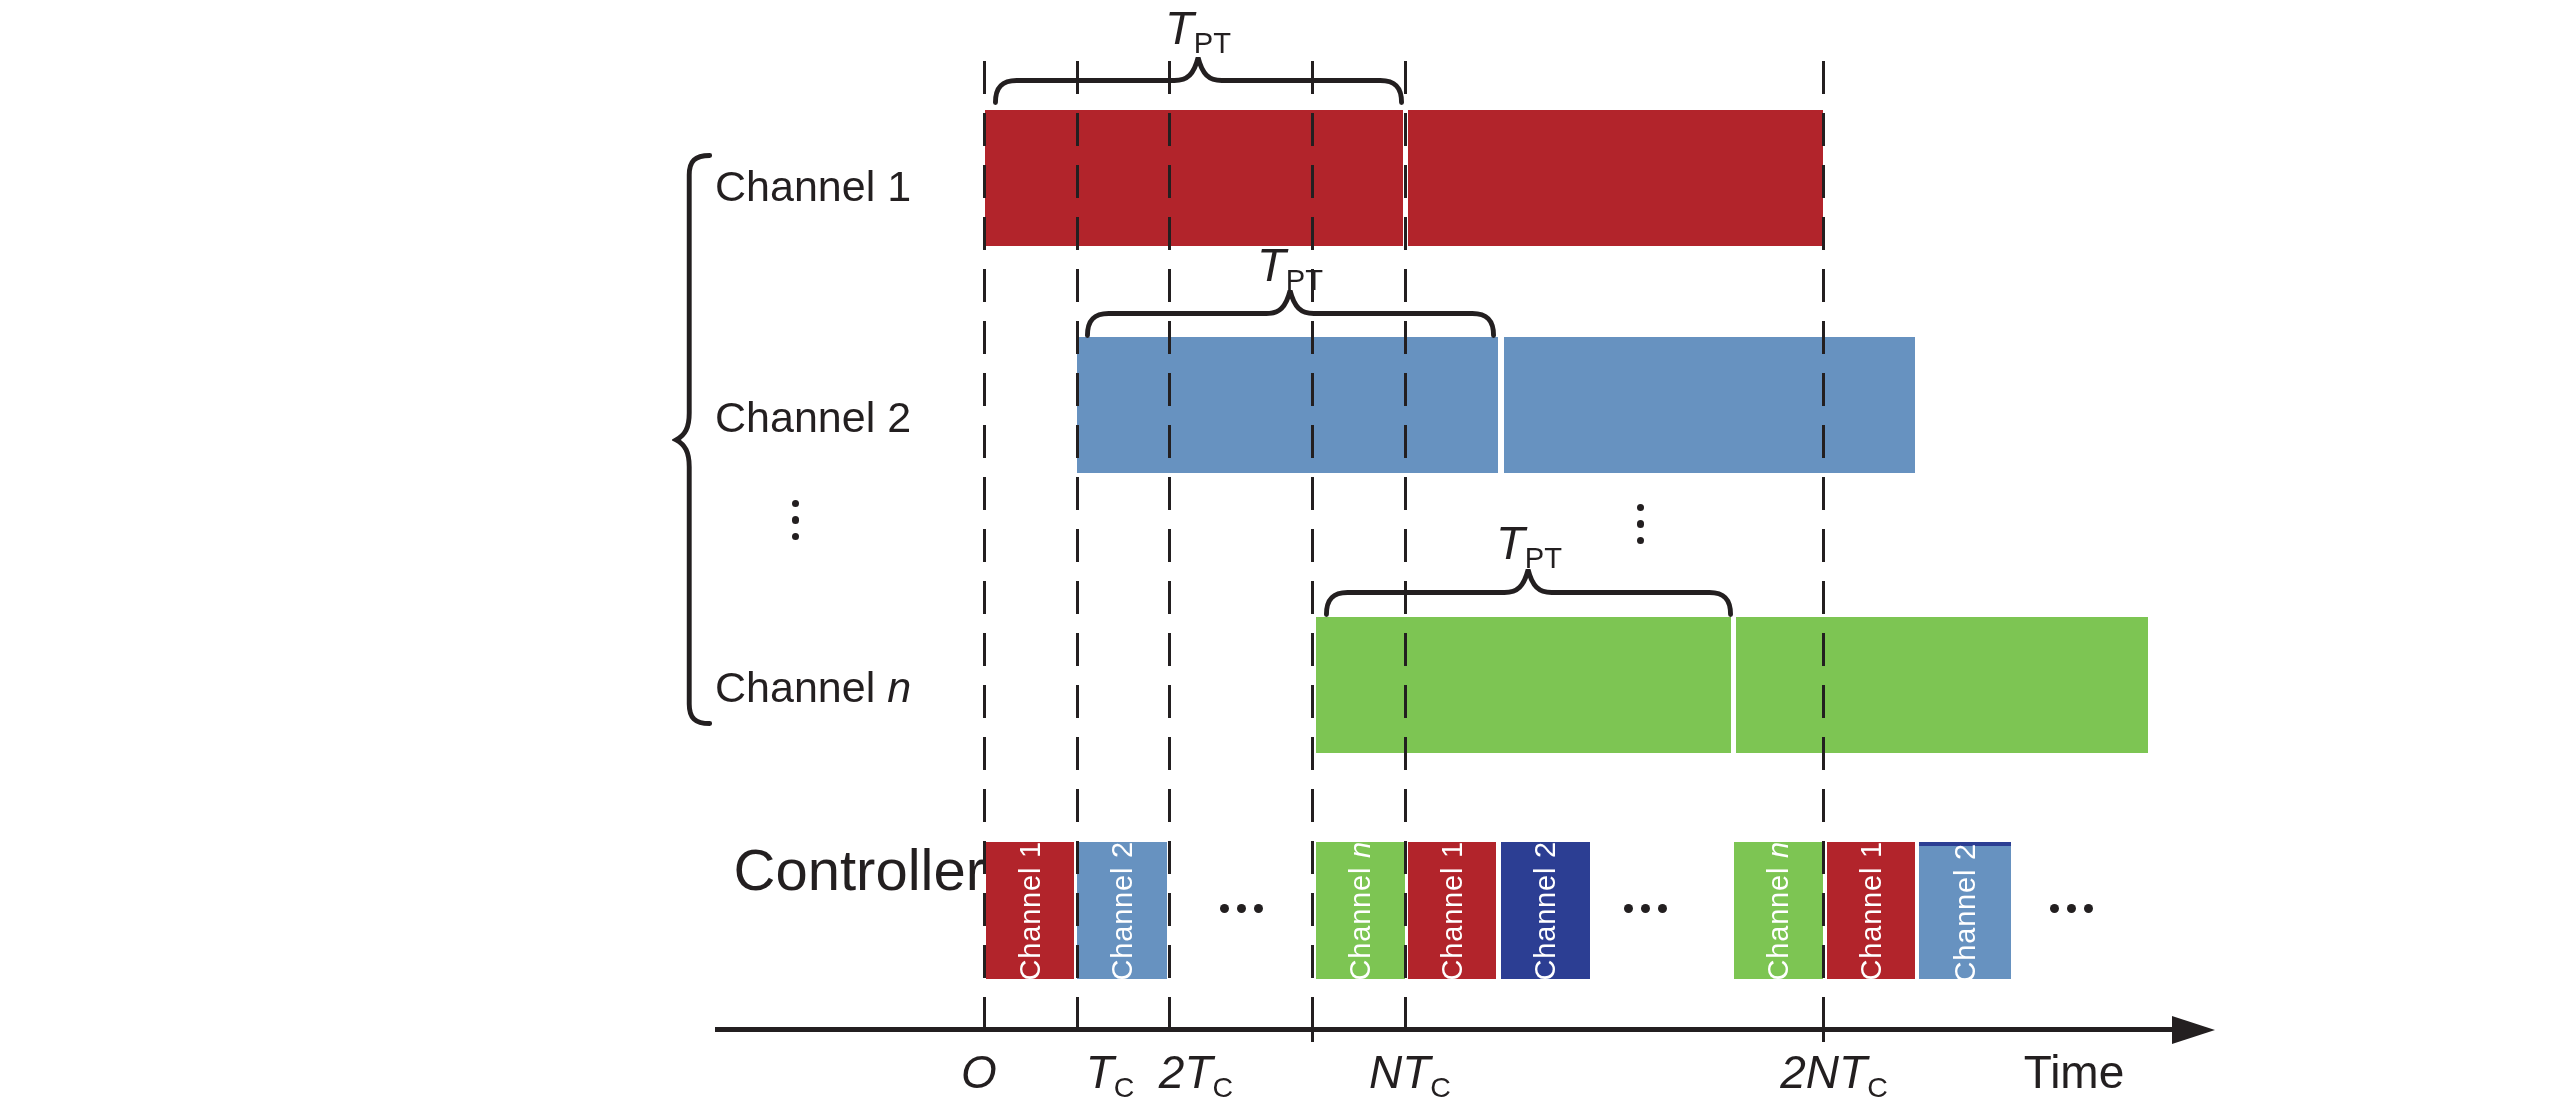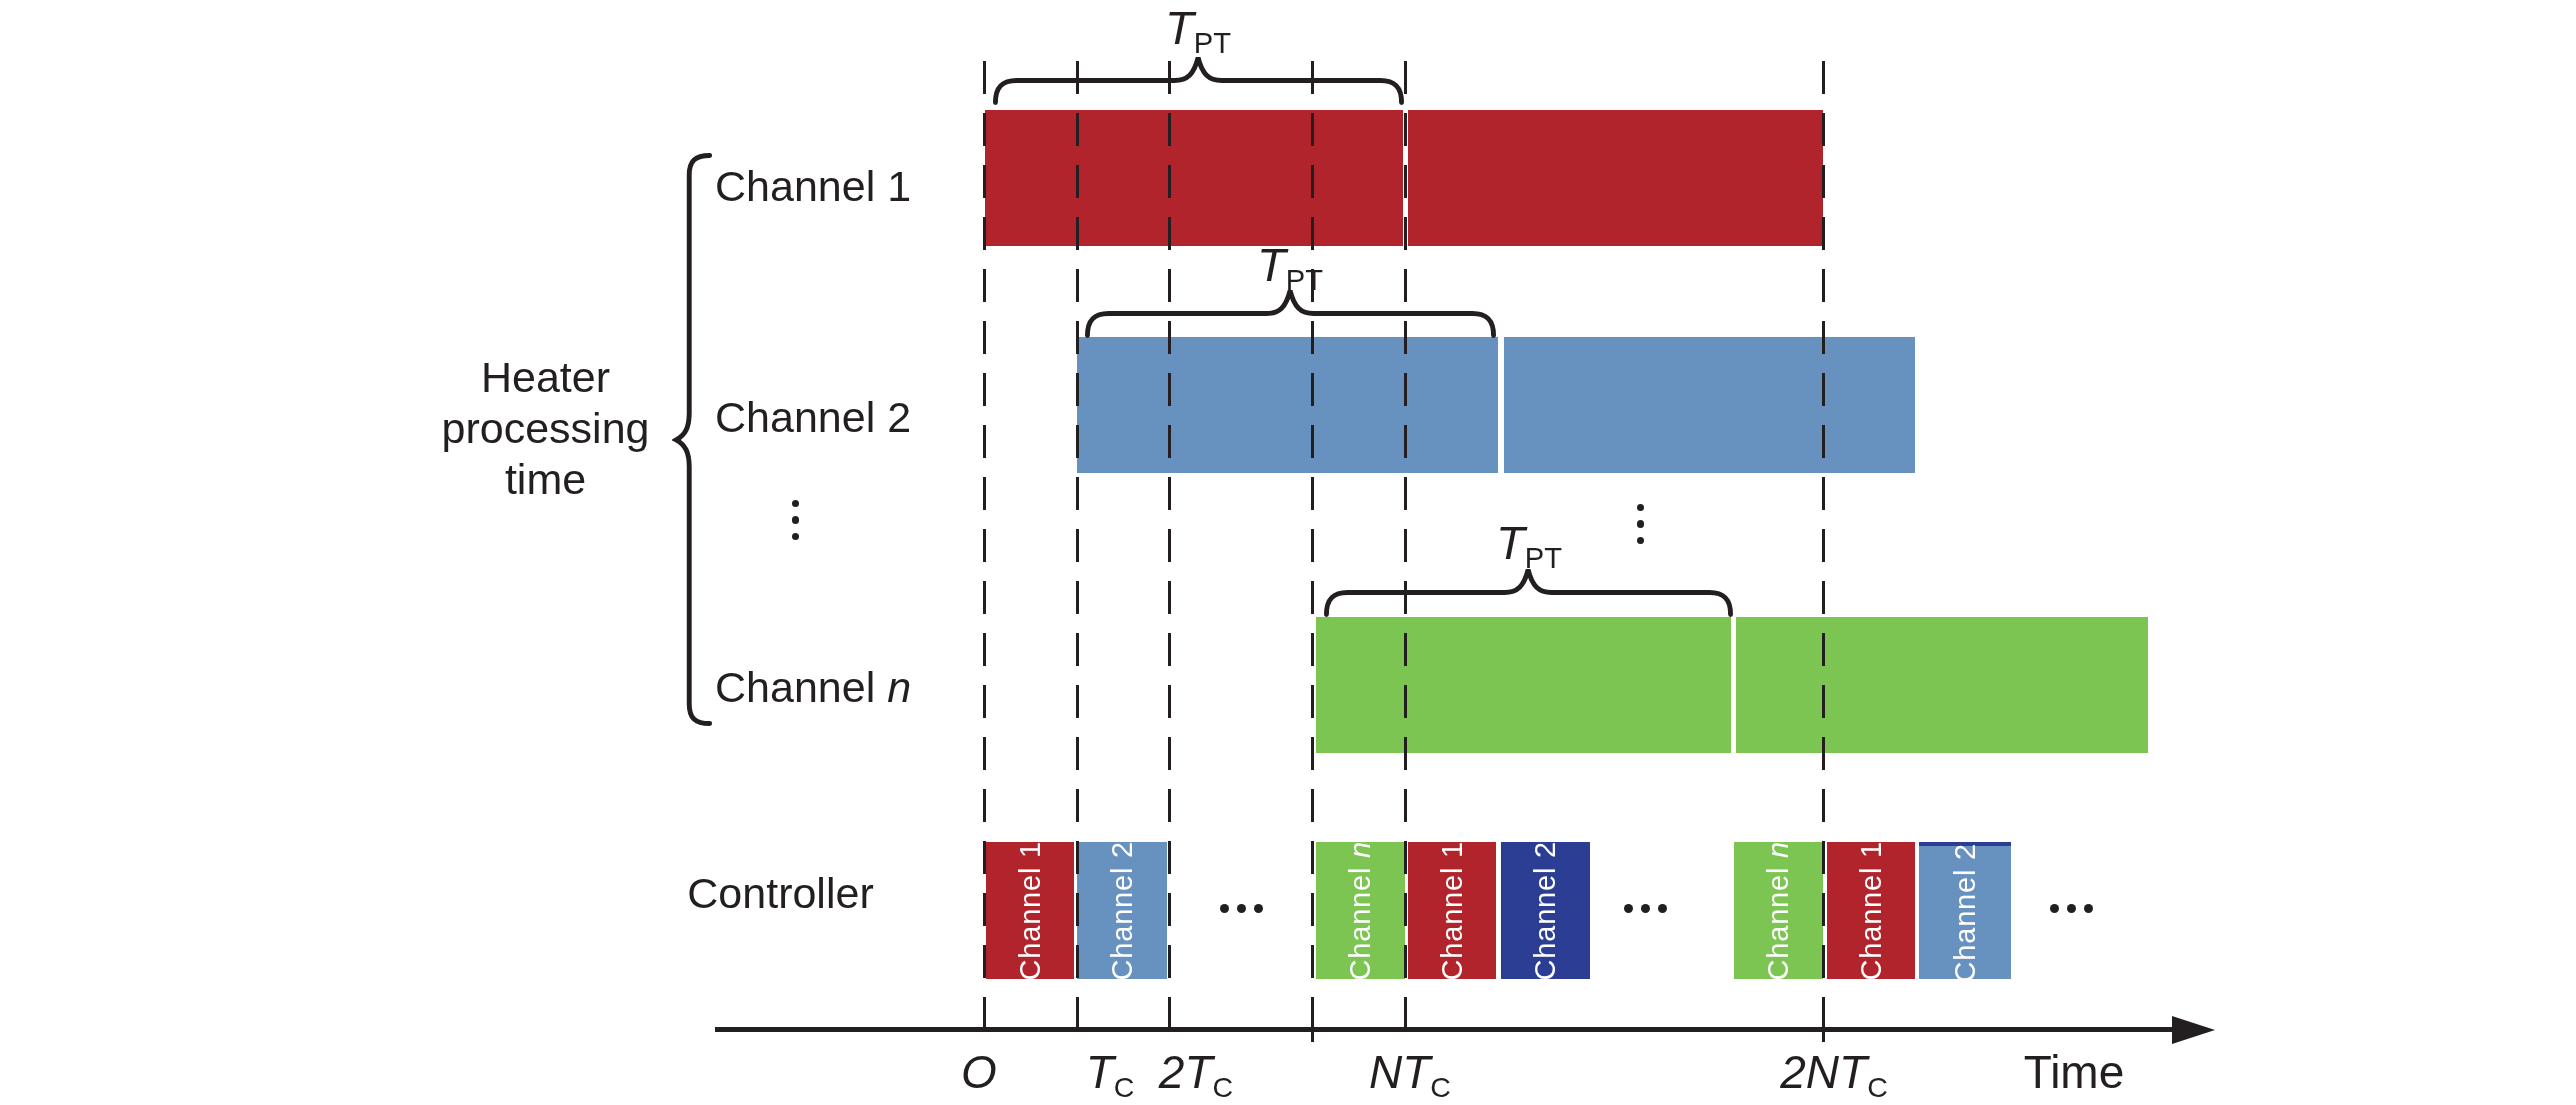--- a/index.html
+++ b/index.html
@@ -54,22 +54,22 @@
   .brace{ position:absolute; z-index:7; }
   .brace path{ fill:none; stroke:var(--ink); stroke-width:6; stroke-linecap:round; }
   
   .tpt{
     position:absolute; transform:translateX(-50%); font-size:47px; white-space:nowrap; z-index:7;
   }
   .tpt i{ font-style:italic; }
   
   .heater-label{ position:absolute; left:354px; top:352px; width:327px; text-align:center;
     font-size:43px; line-height:51px; }
-  .controller-label{ position:absolute; left:548px; top:865px; width:409px; text-align:center;
-    font-size:43px; line-height:56px; }
+  .controller-label{ position:absolute; left:548px; top:842px; width:409px; text-align:right;
+    font-size:58px; line-height:56px; }
   .chan-label{ position:absolute; left:687px; width:262px; font-size:43px; line-height:46px; white-space:nowrap; }
   .chan-label i{ font-style:italic; }
   
   .vdots{ position:absolute; display:flex; flex-direction:column; gap:9px; z-index:2; }
   .vdots .dot{ width:7.4px; height:7.4px; border-radius:50%; background:var(--ink); }
   .hdots{ position:absolute; width:43px; top:904px; display:flex; justify-content:space-between; z-index:2; }
   .hdots .dot{ width:9px; height:9px; border-radius:50%; background:var(--ink); }
 </style>
 </head>
 <body>
@@ -102,25 +102,20 @@
 
   <span class="tpt" style="left:1501px; top:515px"><i>T</i><sub>PT</sub></span>
   <svg class="brace" style="left:1296px; top:564px" width="409" height="53" viewBox="0 0 503 65" preserveAspectRatio="none">
     <path d="M3,62 C3,43 11,35 29,35 L222,35 C238,35 246,27 251,7 C256,27 264,35 280,35 L474,35 C492,35 500,43 500,62"></path>
   </svg>
 
   <svg class="brace" style="left:644px; top:153px" width="41" height="573" viewBox="0 0 50 701">
     <path d="M46,3 C28,3 21,10 21,27 L21,318 C21,336 16,345 5,351 C16,357 21,366 21,384 L21,674 C21,691 28,698 46,698"></path>
   </svg>
 
-  <div class="heater-label">
-    <div>Heater</div>
-    <div>processing</div>
-    <div>time</div>
-  </div>
 
   <div class="chan-label" style="top:163px"><span>Channel 1</span><i></i></div>
   <div class="chan-label" style="top:394px"><span>Channel 2</span><i></i></div>
   <div class="chan-label" style="top:664px"><span>Channel </span><i>n</i></div>
 
   <div class="controller-label">
     <div>Controller</div>
   </div>
 
   <div class="vdots" style="left:764px; top:500px">

